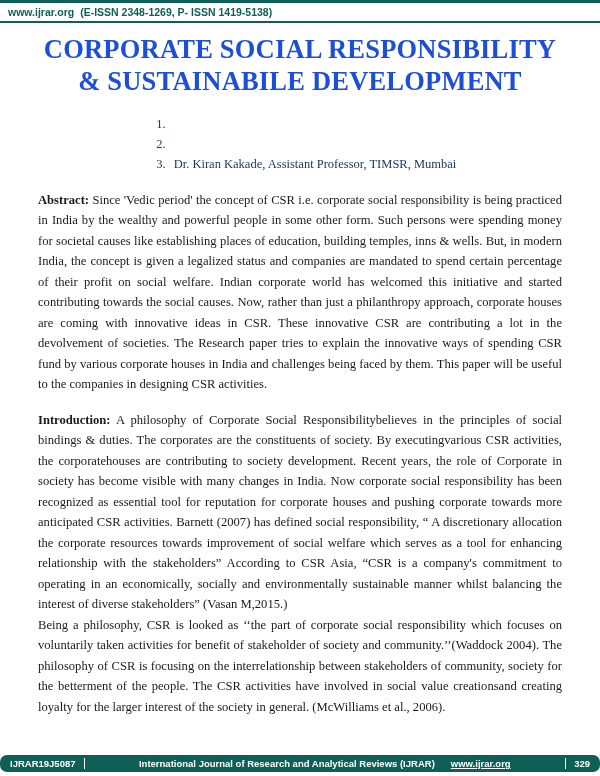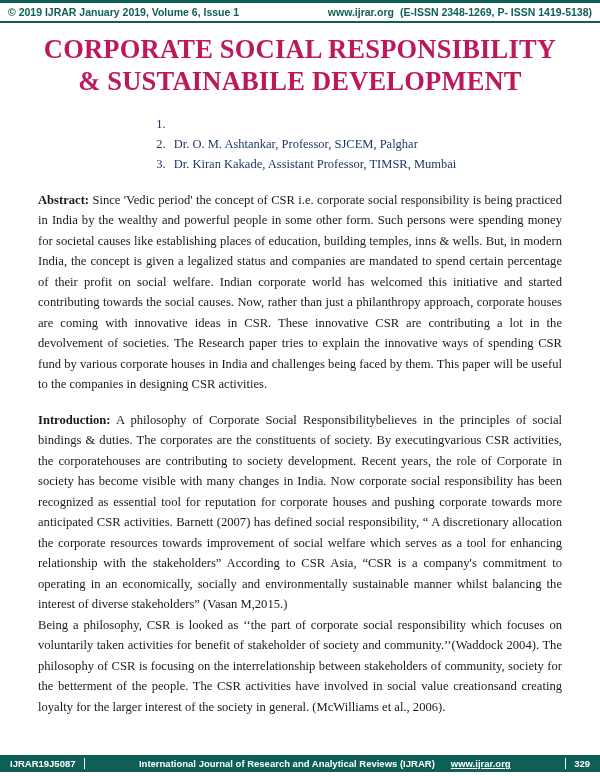--- a/index.html
+++ b/index.html
@@ -23,21 +23,21 @@
   .header-right { display: inline-flex; gap: 6px; }
   .header-right a { color: #0e5f55; text-decoration: none; cursor: pointer; }
   .header-rule { height: 2px; background: #0e5f55; }
 
   
   h1.title {
     margin: 10px 30px 0 30px;
     text-align: center;
     font-size: 26.5px; font-weight: bold;
     line-height: 1.22;
-    color: #be185d;
+    color: #1d4ed8;
     letter-spacing: 0.2px;
   }
 
   
   .authors {
     margin: 16px auto 0 auto;
     width: fit-content;
     font-size: 12.5px;
     color: #1f3864;
     line-height: 20px;
@@ -63,49 +63,48 @@
   .footer {
     margin-top: auto; margin-bottom: 4px;
     height: 17px;
     background: #0e5f55;
     color: #ffffff;
     display: flex; align-items: center;
     font-family: "Liberation Sans", sans-serif;
     font-weight: bold; font-size: 9.5px;
     padding: 0 10px;
     gap: 8px;
+    border-radius: 7px;
   }
   .footer .sep { width: 1px; height: 11px; background: #ffffff; }
   .footer .journal-wrap { flex: 1; display: flex; justify-content: center; gap: 16px; }
   .footer a { color: #ffffff; text-decoration: underline; cursor: pointer; }
 </style>
 </head>
 <body>
 
 <div class="top-rule"></div>
 
 <div class="header-row">
-  <span>© 2019 IJRAR January 2019, Volume 6, Issue 1</span>
   <span class="header-right">
     <a>www.ijrar.org</a>
     <span>(E-ISSN 2348-1269, P- ISSN 1419-5138)</span>
   </span>
 </div>
 
 <div class="header-rule"></div>
 
 <h1 class="title">CORPORATE SOCIAL RESPONSIBILITY &amp; SUSTAINABILE DEVELOPMENT</h1>
 
 <div class="authors">
   <div class="author-line">
     <span class="author-num">1.</span>
   </div>
   <div class="author-line">
     <span class="author-num">2.</span>
-    <span>Dr. O. M. Ashtankar, Professor, SJCEM, Palghar</span>
   </div>
   <div class="author-line">
     <span class="author-num">3.</span>
     <span>Dr. Kiran Kakade, Assistant Professor, TIMSR, Mumbai</span>
   </div>
 </div>
 
 <div class="content">
   <p class="para abstract">
     <span class="lbl">Abstract:</span>

